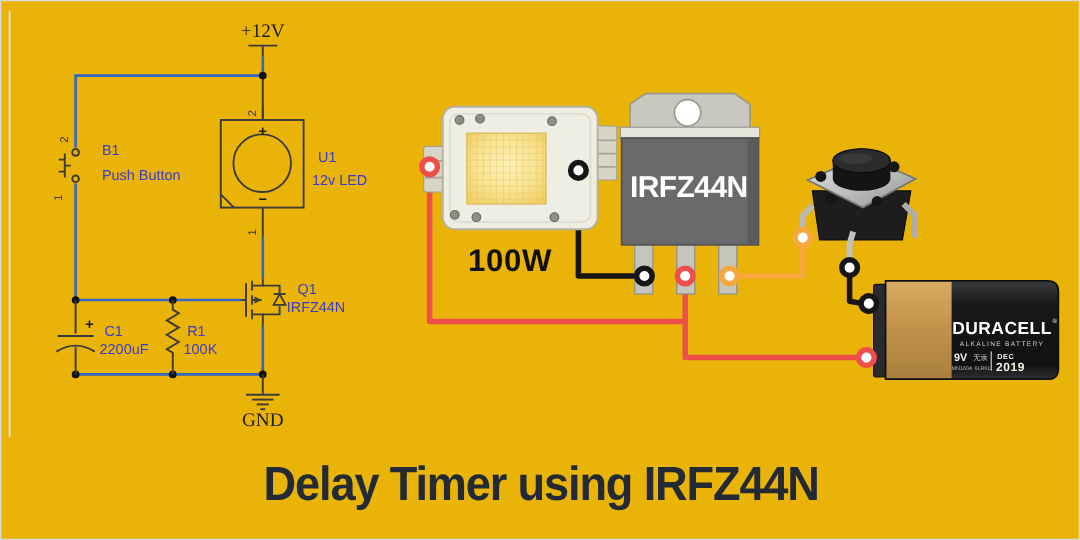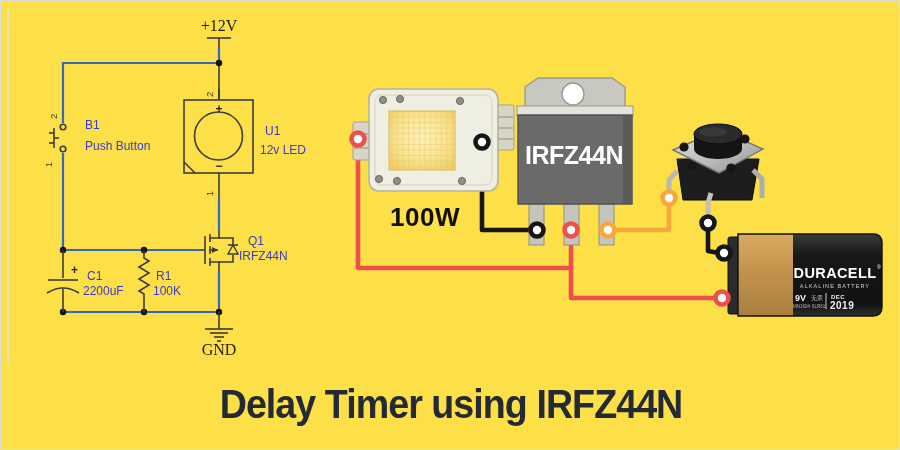--- a/index.html
+++ b/index.html
@@ -1,17 +1,17 @@
 <!DOCTYPE html>
 <html style="--wire-red: #ee4f4b; --wire-orange: #f6a73e; --wire-black: #161616; --schematic-wire: #3566c2; --schematic-label: #3a3ace; --title-color: #232a33;"><head>
 <meta charset="utf-8">
 <style>
   html,body{margin:0;padding:0;background:#fff;}
   #stage{
-    position:relative;width:900px;height:450px;background:#fde047;
+    position:relative;width:900px;height:450px;background:#eab308;
     border:1px solid #dcdcdc;box-sizing:border-box;overflow:hidden;
     font-family:"Liberation Sans",sans-serif;
   }
   #art{position:absolute;top:0;left:0;}
   
   .sch-lbl{font:12px "Liberation Sans",sans-serif;fill:var(--schematic-label);}
   .sch-pin{font:9.5px "Liberation Sans",sans-serif;fill:#3a3a3a;}
   .sch-net{font:16px "Liberation Serif",serif;fill:#1c1c1c;}
   .sch-pol{font:12px "Liberation Sans",sans-serif;fill:#1c1c1c;font-weight:bold;}
   .wire-b{stroke:var(--schematic-wire);stroke-width:2.2;fill:none;}

